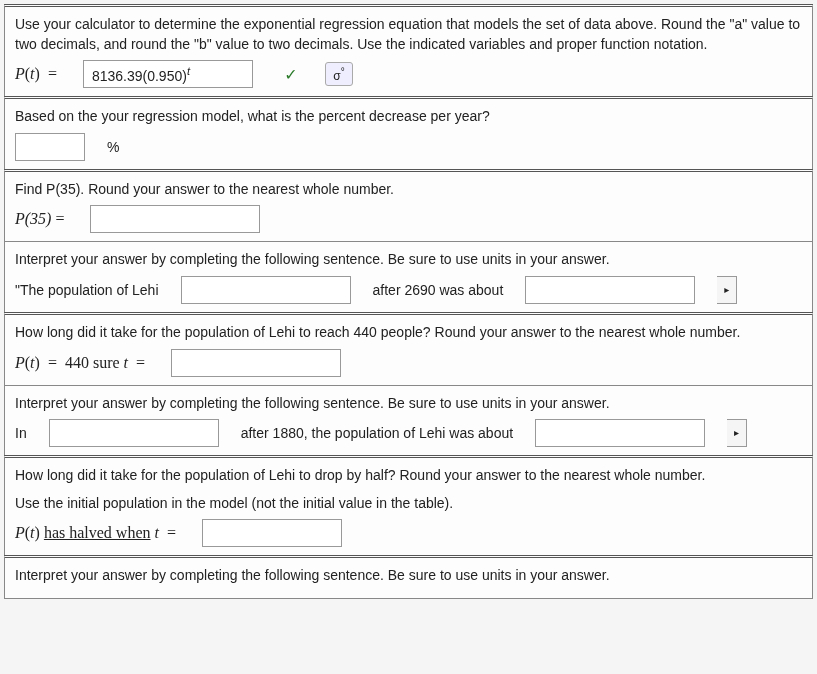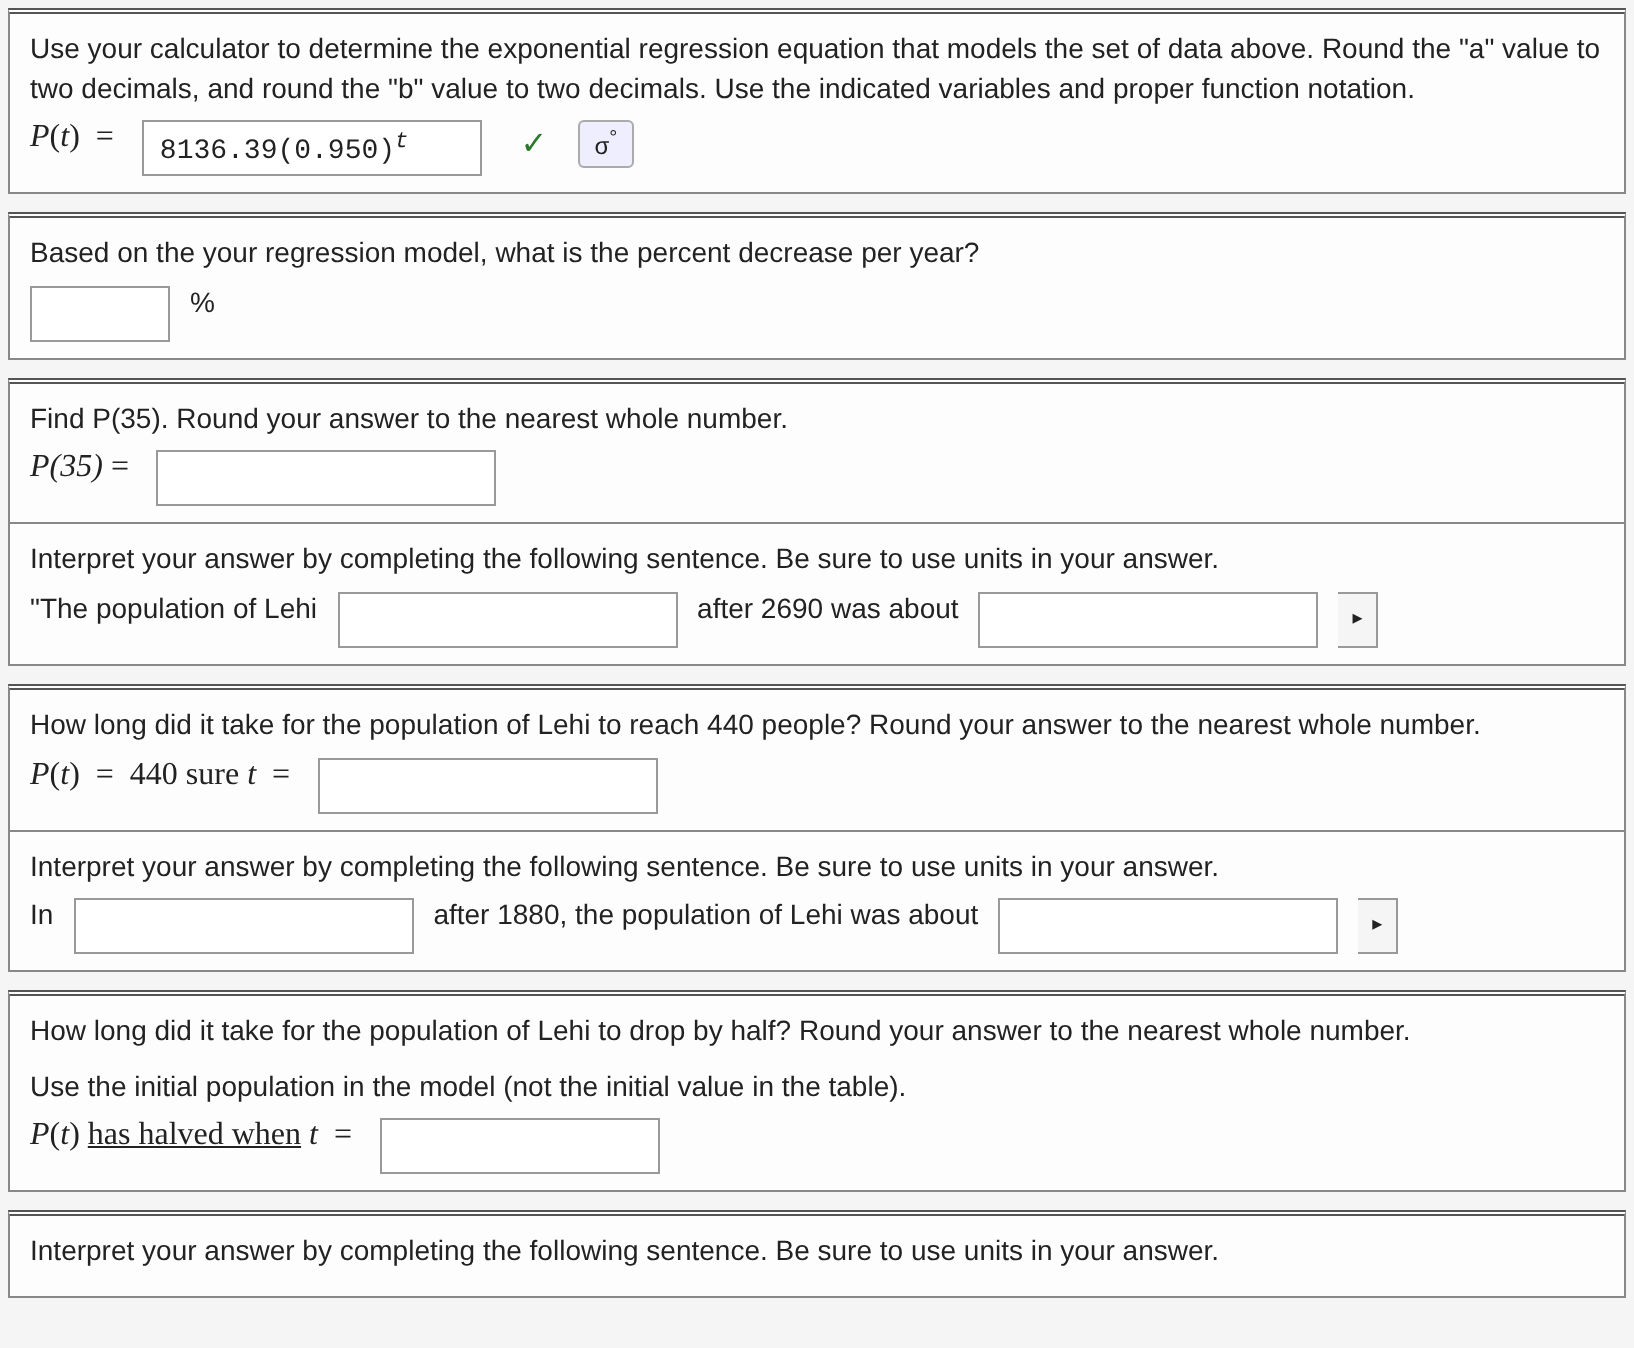--- a/index.html
+++ b/index.html
@@ -15,21 +15,20 @@
       border: 1px solid #888;
       padding: 8px 10px;
       background: #fdfdfd;
       margin-bottom: -1px;
     }
     .cell-top {
       border-top: 3px double #555;
     }
     .cell-divider {
       border-top: 3px double #555;
-      margin-top: 10px;
     }
     .text-line {
       line-height: 1.4;
       margin-bottom: 4px;
     }
     .math {
       font-family: 'Times New Roman', serif;
       font-style: italic;
       font-size: 16px;
     }
@@ -46,21 +45,22 @@
       vertical-align: middle;
       font-family: Arial, sans-serif;
       font-style: normal;
       font-size: 14px;
     }
     .input-wide { min-width: 170px; }
     .input-medium { min-width: 140px; }
     .input-small { min-width: 70px; }
     .row-flex {
       display: flex;
-      gap: 10px;
+      align-items: center;
+      gap: 22px;
       flex-wrap: wrap;
       margin-top: 6px;
     }
     .check-icon {
       display: inline-flex;
       align-items: center;
       justify-content: center;
       width: 24px;
       height: 24px;
       color: #2a7a2a;
@@ -74,21 +74,21 @@
       width: 28px;
       height: 24px;
       border: 1px solid #aaa;
       background: #eef;
       border-radius: 3px;
       font-size: 12px;
       cursor: pointer;
     }
     .sup { font-size: 10px; vertical-align: super; }
     .expr-content {
-      font-family: Liberation Mono, monospace;
+      font-family: Liberation Sans, sans-serif;
       font-style: normal;
     }
     .exp-t { font-style: italic; font-size: 11px; vertical-align: super; }
     .quote-text { font-style: normal; }
     .arrow-btn {
       display: inline-block;
       width: 20px;
       height: 28px;
       border: 1px solid #999;
       border-left: none;

